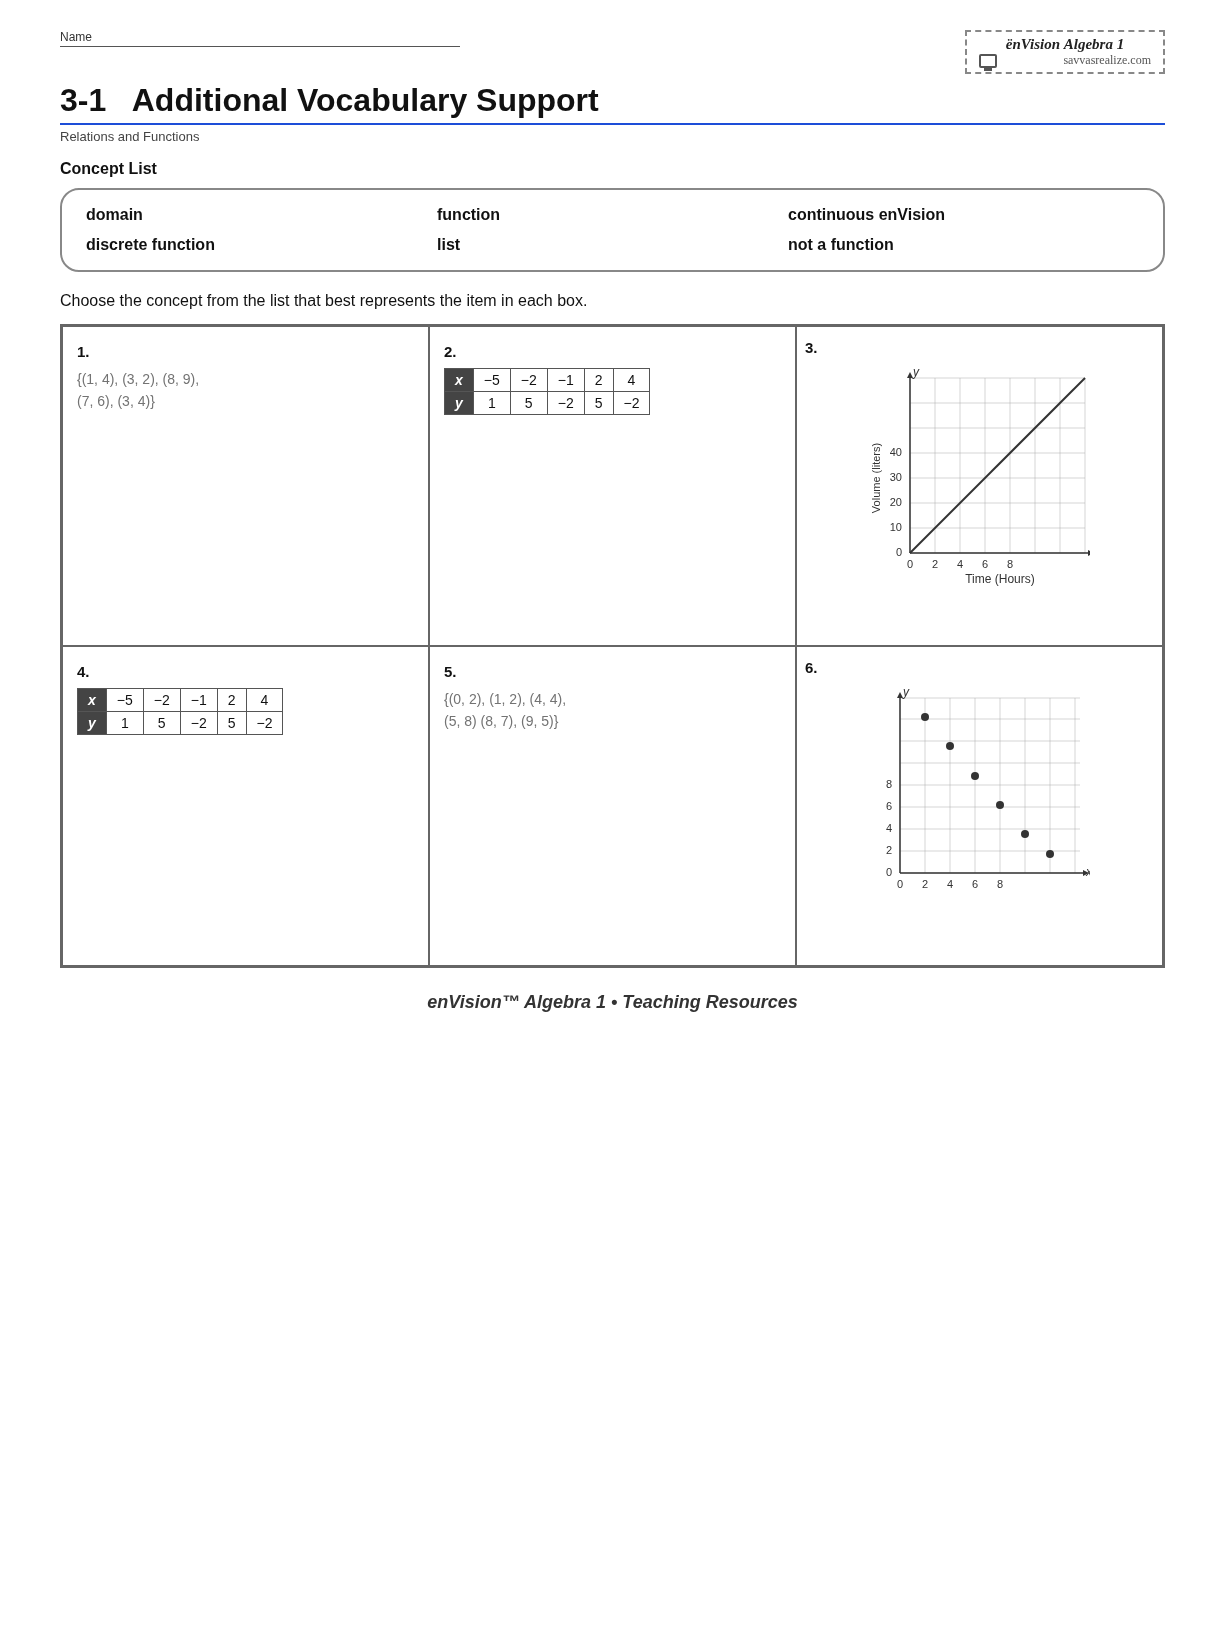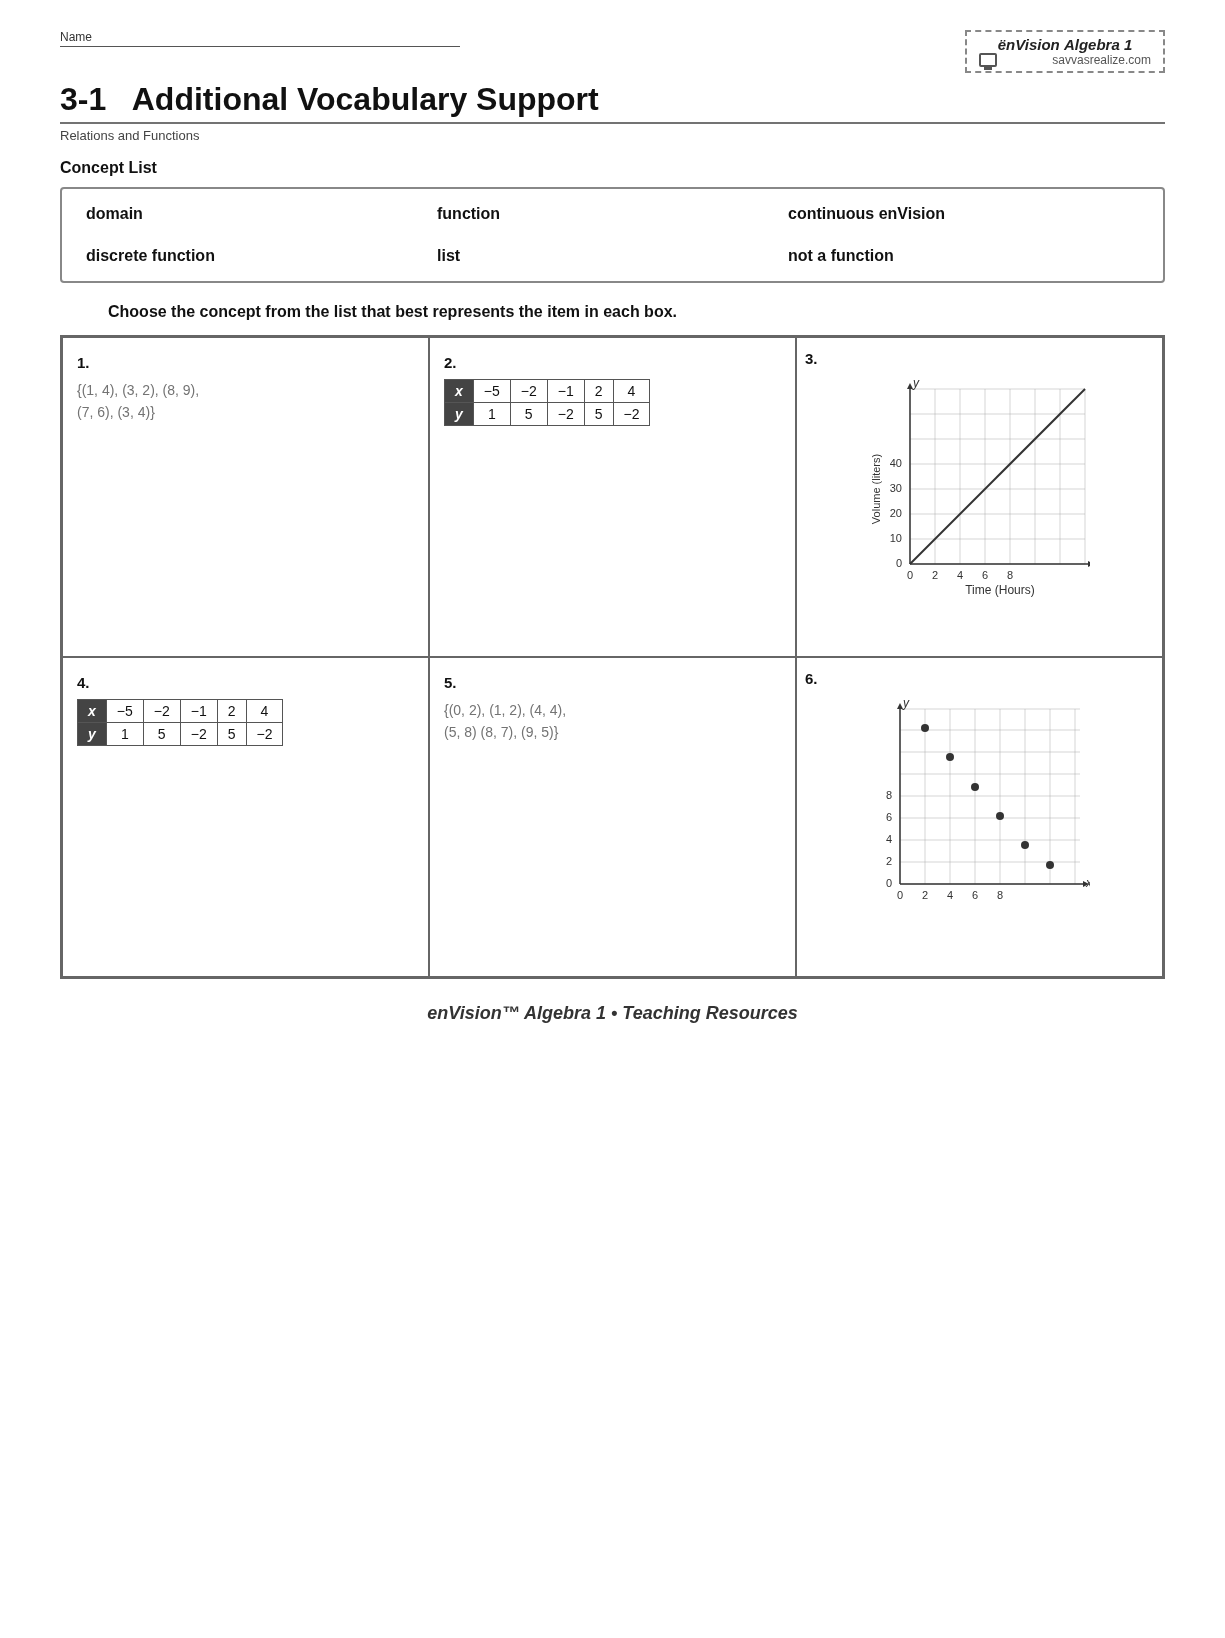--- a/index.html
+++ b/index.html
@@ -25,20 +25,21 @@
       color: #333;
       border-bottom: 1px solid #555;
       width: 400px;
       padding-bottom: 2px;
     }
     .brand-box {
       border: 2px dashed #888;
       padding: 4px 12px;
       text-align: center;
       min-width: 200px;
+      font-family: Liberation Serif, serif;
     }
     .brand-title {
       font-size: 15px;
       font-weight: bold;
       color: #222;
     }
     .brand-title span {
       font-style: italic;
       color: #333;
     }
@@ -66,21 +67,21 @@
       background: #555;
       margin: 2px auto 0;
       position: absolute;
       bottom: -5px;
       left: 3px;
     }
 
     
     .lesson-title {
       margin-top: 8px;
-      border-bottom: 2px solid #737373;
+      border-bottom: 2px solid #1d4ed8;
       padding-bottom: 4px;
       margin-bottom: 4px;
     }
     .lesson-title h1 {
       font-size: 32px;
       font-weight: 900;
       color: #111;
     }
     .lesson-title h1 span.lesson-num {
       font-size: 32px;
@@ -95,41 +96,40 @@
 
     
     .concept-list-title {
       font-size: 16px;
       font-weight: 900;
       color: #111;
       margin-bottom: 10px;
     }
     .concept-box {
       border: 2px solid #888;
-      border-radius: 4px;
+      border-radius: 19px;
       padding: 14px 24px;
       margin-bottom: 20px;
       display: grid;
       grid-template-columns: 1fr 1fr 1fr;
-      gap: 20px 0;
+      gap: 8px 0;
     }
     .concept-item {
       font-size: 16px;
       font-weight: 700;
       color: #111;
       padding: 2px 0;
     }
 
     
     .instruction {
       font-size: 16px;
-      font-weight: 700;
+      font-weight: 400;
       color: #111;
       margin-bottom: 14px;
-      margin-left: 48px;
     }
 
     
     .problems-grid {
       border: 2px solid #666;
       display: grid;
       grid-template-columns: 1fr 1fr 1fr;
       grid-template-rows: auto auto;
     }
     .problem-cell {

